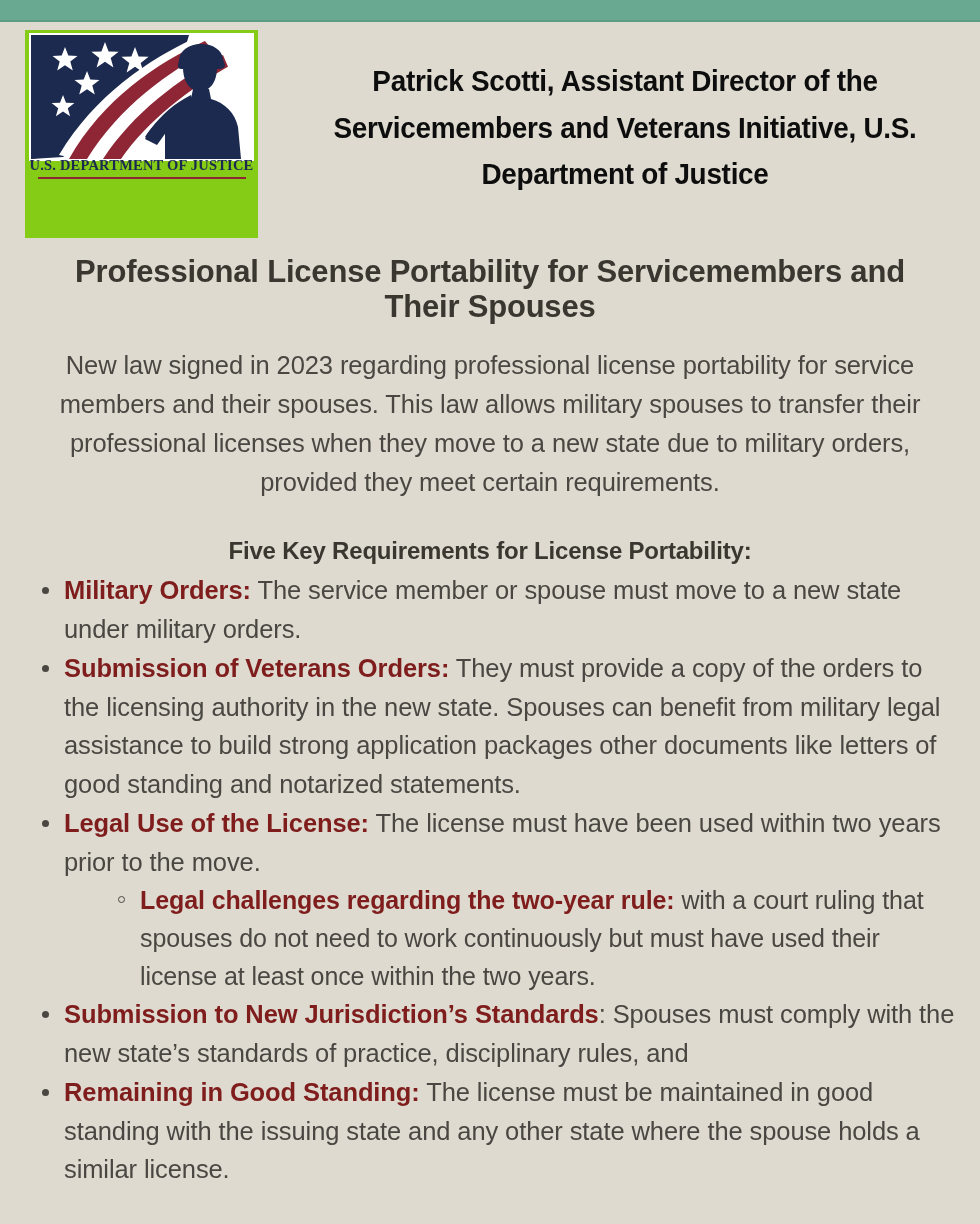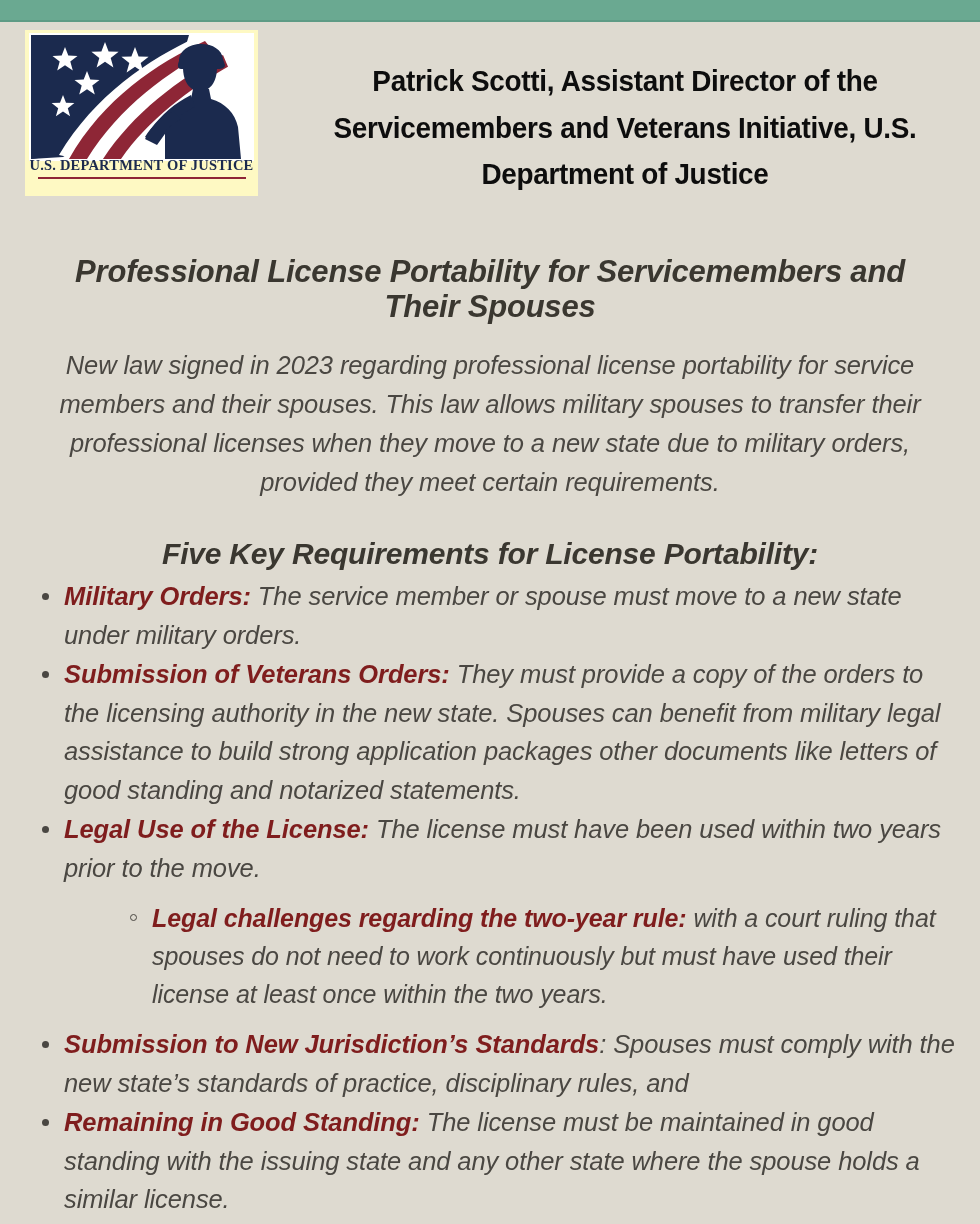--- a/index.html
+++ b/index.html
@@ -40,22 +40,22 @@
     top: 24px; left: 0;
     width: 980px;
     height: 220px;
   }
 
   .logo-card {
     position: absolute;
     left: 25px;
     top: 6px;
     width: 233px;
-    height: 166px;
-    background: #fef9c3;
+    height: 208px;
+    background: #84cc16;
     box-sizing: border-box;
     overflow: hidden;
     padding-left: 32px;
   }
   .logo-emblem {
     position: absolute;
     left: 4px;
     top: 3px;
     width: 225px;
     height: 128px;
@@ -108,21 +108,20 @@
     transform: scaleX(0.93);
     transform-origin: center top;
   }
 
   
   .content {
     position: absolute;
     top: 255px;
     left: 0;
     width: 980px;
-    font-style: italic;
   }
 
   .section-title {
     width: 900px;
     margin: 0 auto;
     text-align: center;
     font-size: 31px;
     font-weight: 700;
     line-height: 1.12;
     color: #3a3730;
@@ -136,21 +135,21 @@
     font-size: 25.5px;
     line-height: 1.52;
     color: #4a4742;
     letter-spacing: -0.1px;
   }
 
   .req-title {
     width: 900px;
     margin: 36px auto 2px auto;
     text-align: center;
-    font-size: 30px;
+    font-size: 24px;
     font-weight: 700;
     color: #3a3730;
     letter-spacing: -0.2px;
   }
 
   ul.bullets {
     list-style: none;
     margin: 6px 0 0 0;
     padding: 0 22px 0 30px;
   }
@@ -172,21 +171,21 @@
     border-radius: 50%;
     background: #4a4742;
   }
   .lead {
     font-weight: 700;
     color: #7f1d1d;
   }
 
   ul.sub {
     list-style: none;
-    margin: 12px;
+    margin: 0;
     padding: 0 0 0 46px;
   }
   ul.sub > li {
     position: relative;
     padding-left: 30px;
     font-size: 25px;
     line-height: 1.52;
     color: #4a4742;
     letter-spacing: -0.1px;
   }

